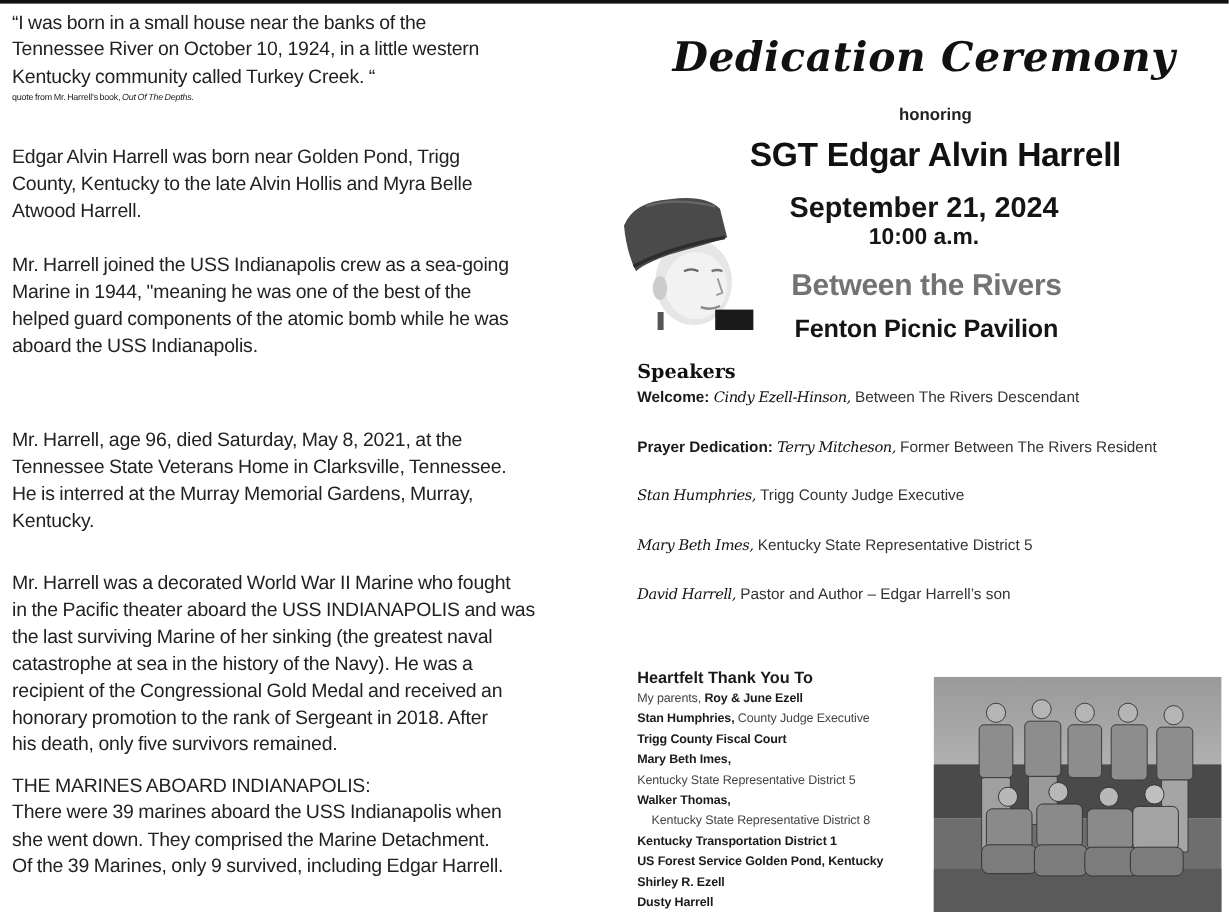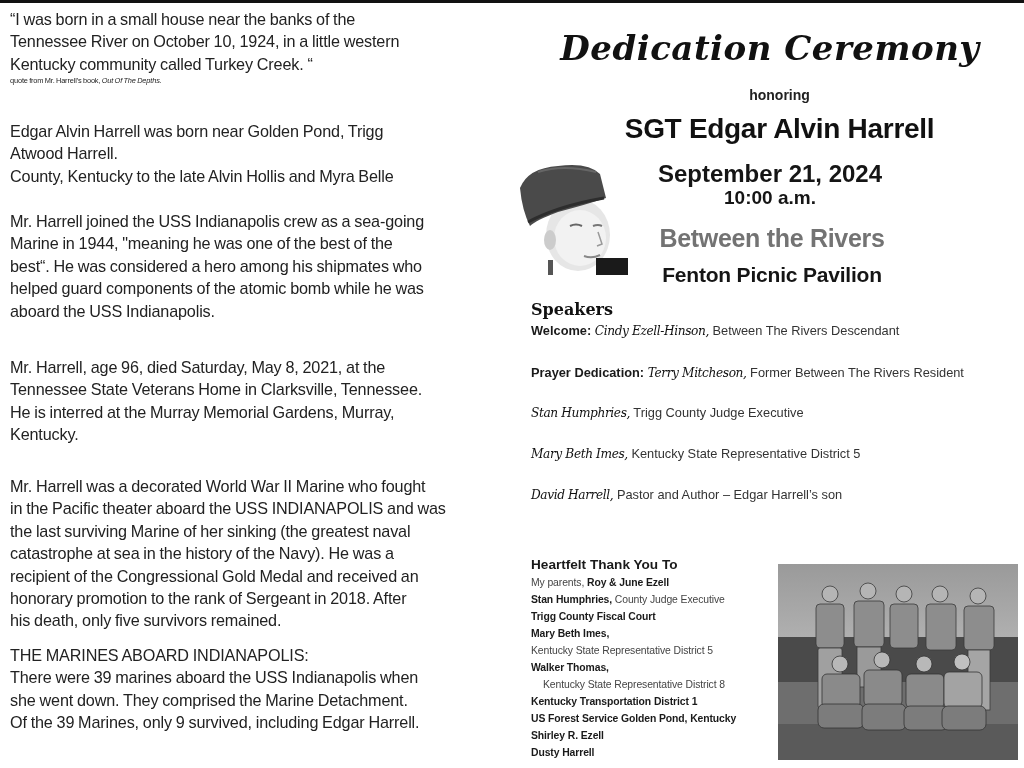--- a/index.html
+++ b/index.html
@@ -49,28 +49,27 @@
 <div class="left">
   <div class="para" style="top:0px;">
     <p>“I was born in a small house near the banks of the</p>
     <p>Tennessee River on October 10, 1924, in a little  western</p>
     <p>Kentucky community called Turkey Creek. “</p>
     <p class="quote-src"><span>quote from Mr. Harrell’s book, </span><i>Out Of The Depths.</i></p>
   </div>
 
   <div class="para" style="top:112px;">
     <p>Edgar Alvin Harrell was born near Golden Pond, Trigg</p>
+    <p>County, Kentucky to the late Alvin Hollis and Myra Belle</p>
     <p>Atwood Harrell.</p>
-    <p>County, Kentucky to the late Alvin Hollis and Myra Belle</p>
   </div>
 
   <div class="para" style="top:202px;">
     <p>Mr. Harrell joined the USS Indianapolis crew as a sea-going</p>
     <p>Marine in 1944, "meaning he was one of the best of the</p>
-    <p>best“.  He was considered a hero among his shipmates who</p>
     <p>helped guard components of the atomic bomb while he was</p>
     <p>aboard the USS Indianapolis.</p>
   </div>
 
   <div class="para" style="top:348px;">
     <p>Mr. Harrell, age 96, died Saturday, May 8, 2021, at the</p>
     <p>Tennessee State Veterans Home in Clarksville, Tennessee.</p>
     <p>He is interred at the Murray Memorial Gardens, Murray,</p>
     <p>Kentucky.</p>
   </div>

